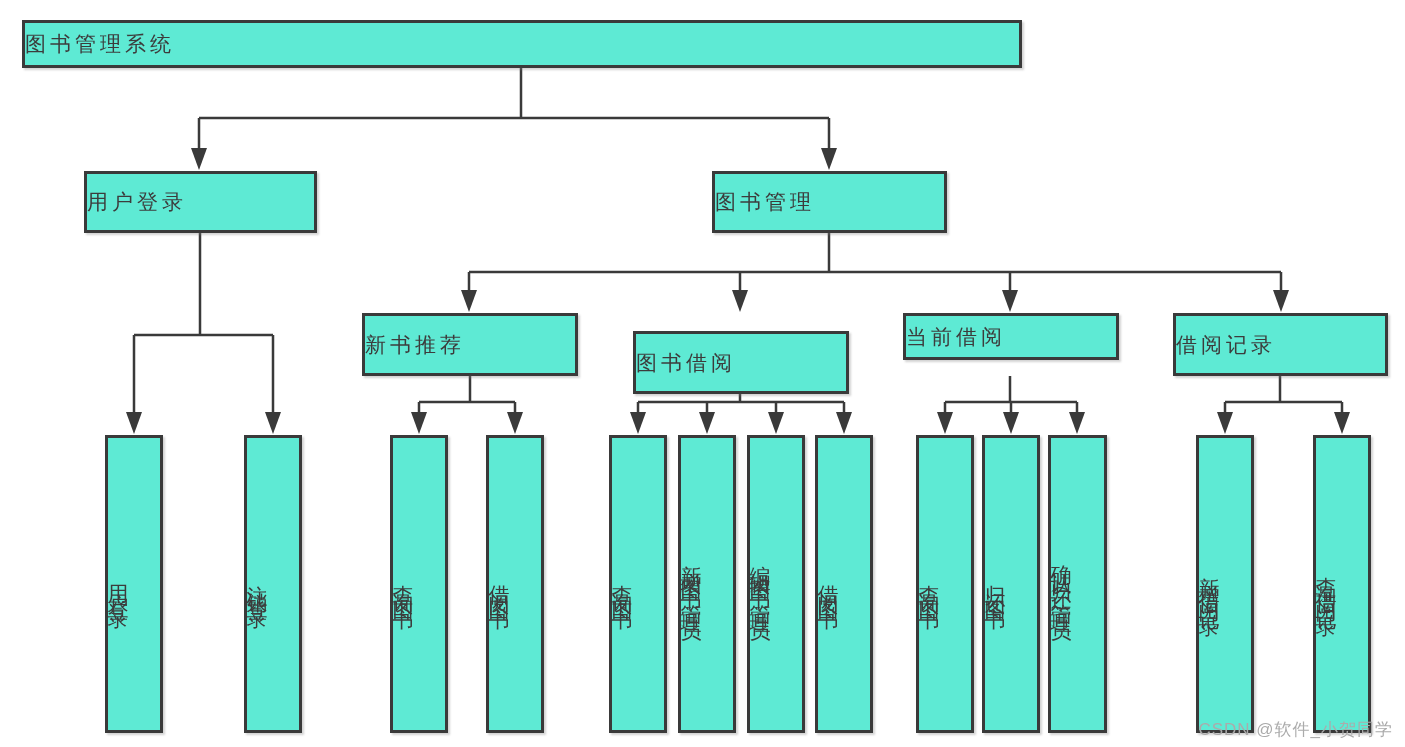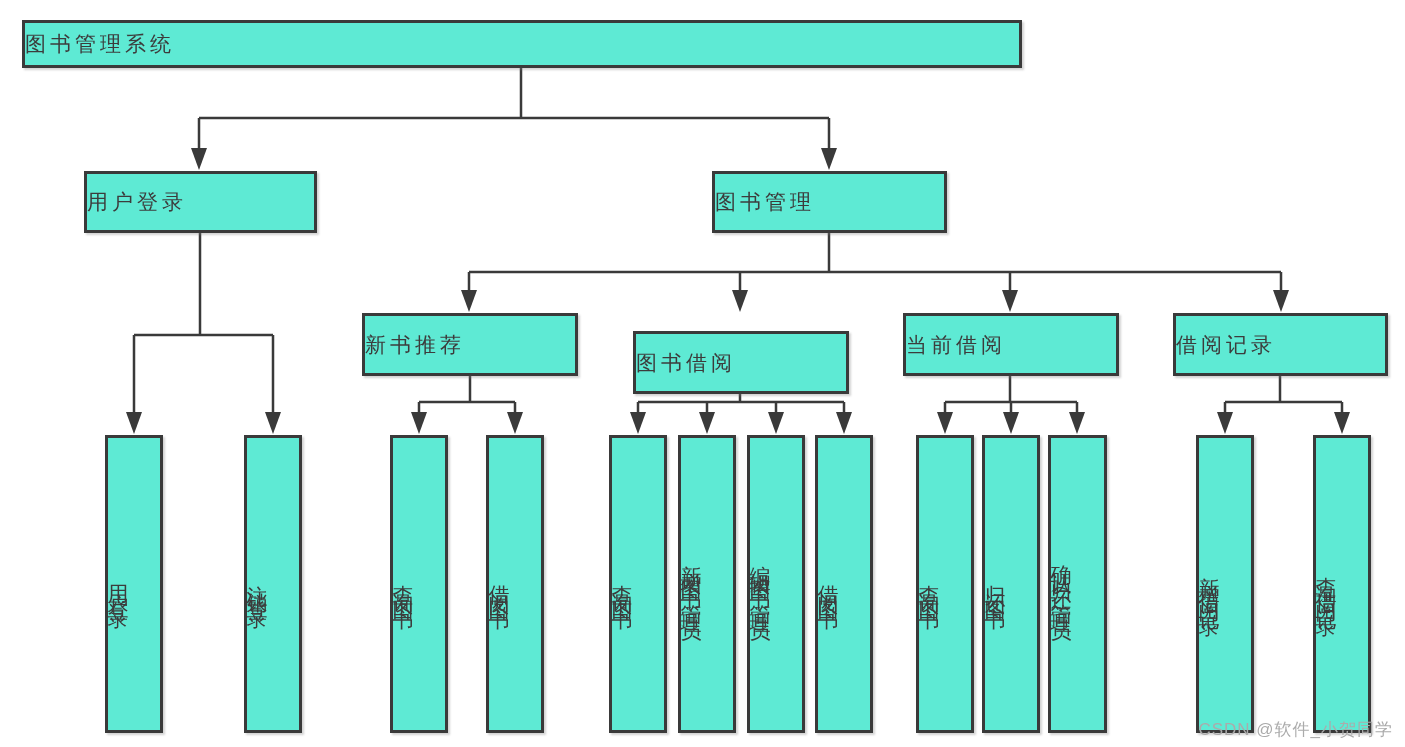--- a/index.html
+++ b/index.html
@@ -117,21 +117,21 @@
   <div class="node" style="left:712px;top:171px;width:235px;height:62px">
     <span>图书管理</span>
   </div>
 
   <div class="node" style="left:362px;top:313px;width:216px;height:63px">
     <span>新书推荐</span>
   </div>
   <div class="node" style="left:633px;top:331px;width:216px;height:63px">
     <span>图书借阅</span>
   </div>
-  <div class="node" style="left:903px;top:313px;width:216px;height:63px">
+  <div class="node" style="left:903px;top:313px;width:216px;height:47px">
     <span>当前借阅</span>
   </div>
   <div class="node" style="left:1173px;top:313px;width:215px;height:63px">
     <span>借阅记录</span>
   </div>
 
   <div class="node leaf" style="left:105px;top:435px;width:58px;height:298px">
     <span>用户登录</span>
   </div>
   <div class="node leaf" style="left:244px;top:435px;width:58px;height:298px">

